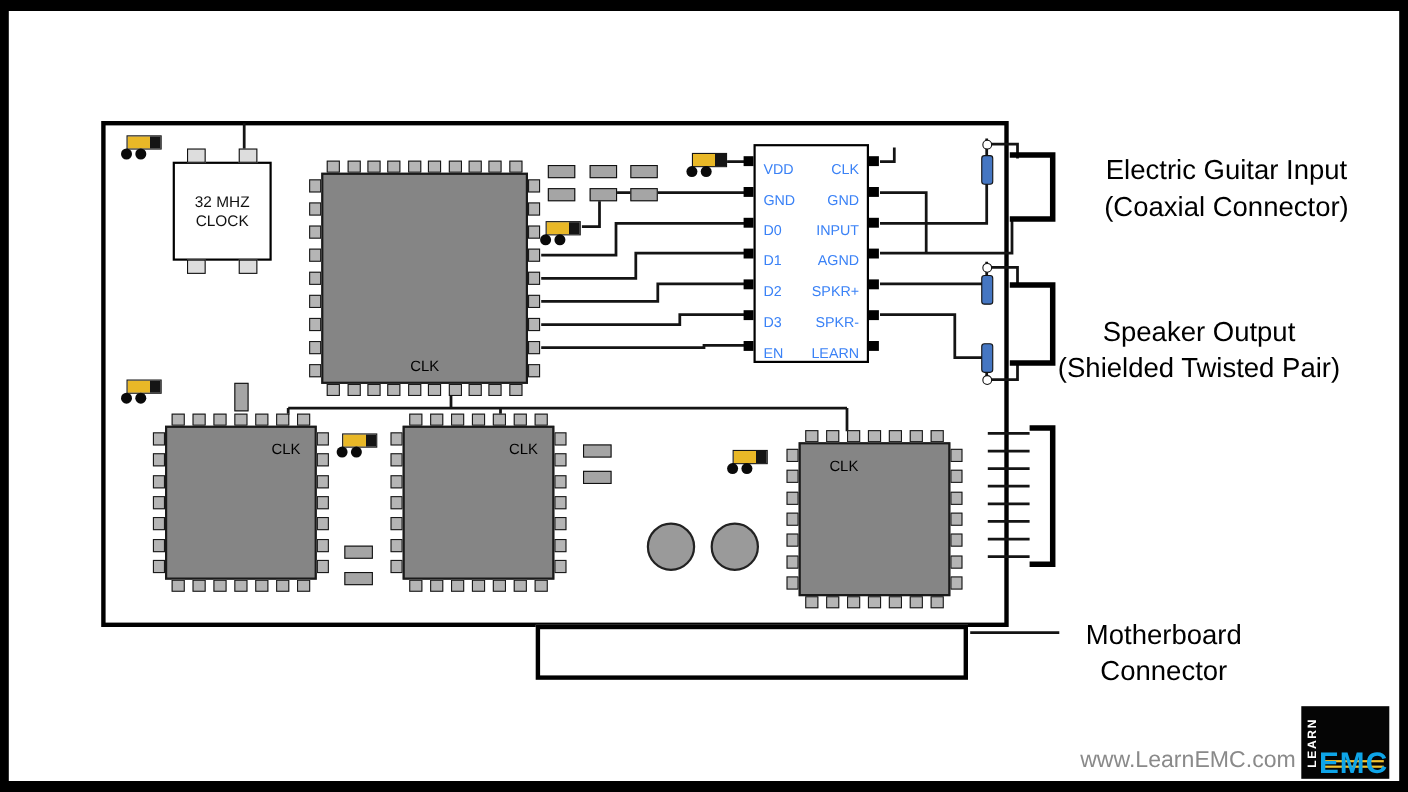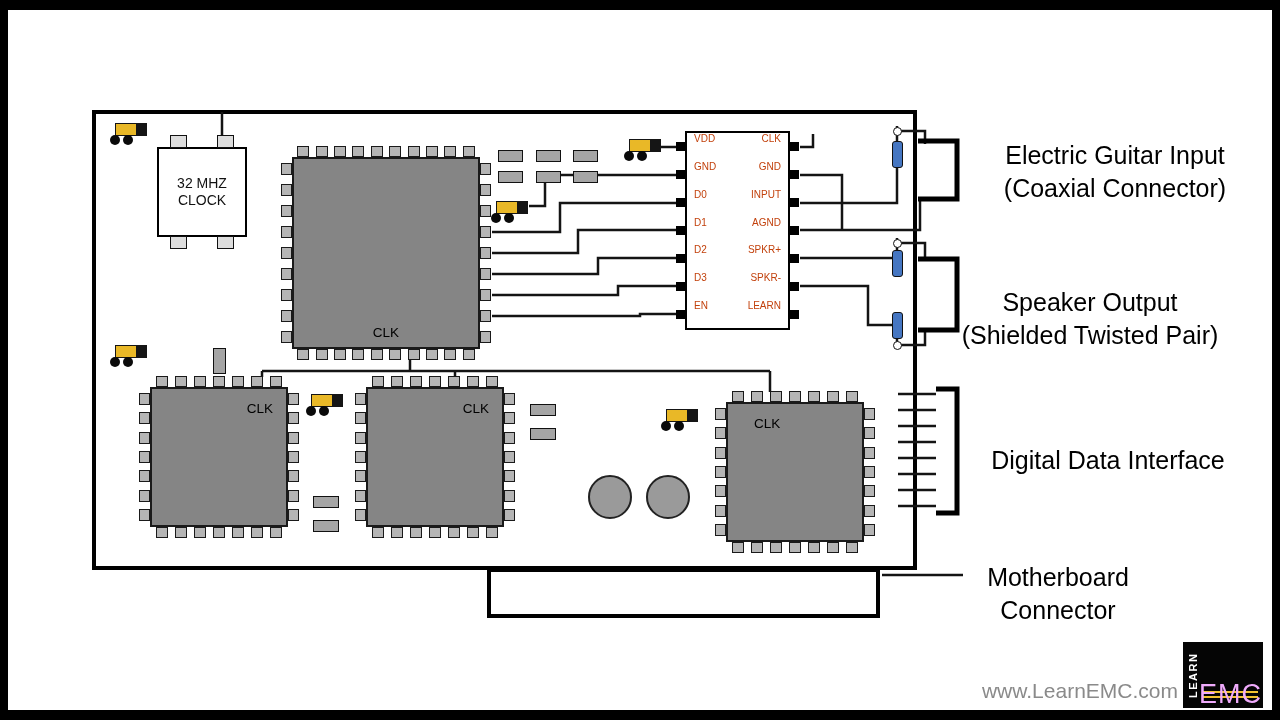--- a/index.html
+++ b/index.html
@@ -16,42 +16,42 @@
   .cp1{left:11px;top:-14px}.cp2{right:11px;top:-14px}.cp3{left:11px;bottom:-14px}.cp4{right:11px;bottom:-14px}
   
   .qfp{position:absolute;background:#858585;border:2px solid #1a1a1a;box-sizing:border-box;z-index:3;}
   .pin{position:absolute;background:#b5b5b5;border:1.5px solid #1a1a1a;box-sizing:border-box;}
   .lbl{position:absolute;font-size:13.5px;color:#000;}
   .lbl-b{bottom:7px;left:50%;transform:translateX(-50%);}
   .lbl-tr{top:12px;right:13px;}
   .lbl-tl{top:12px;left:26px;}
   
   .dip{position:absolute;left:685px;top:131px;width:105px;height:199px;border:2.5px solid #000;box-sizing:border-box;background:#fff;z-index:3;display:flex;flex-direction:column;}
-  .dip-row{position:relative;flex:1;display:flex;align-items:flex-start;justify-content:space-between;padding:0 7px;font-size:10px;color:#c2410c;}
+  .dip-row{position:relative;flex:1;display:flex;align-items:flex-end;justify-content:space-between;padding:0 7px;font-size:13px;color:#3b82f6;}
   .stub{position:absolute;width:9px;height:9px;background:#000;top:50%;margin-top:-4.5px;}
   .sl{left:-11px}.sr{right:-11px}
   
   .rpad{position:absolute;background:#a5a5a5;border:1.5px solid #111;box-sizing:border-box;z-index:3;}
   
   .ycap{position:absolute;width:32px;height:26px;z-index:4;}
   .ybody{position:absolute;left:0;top:0;width:32px;height:13px;background:linear-gradient(90deg,#e9b827 0,#e9b827 68%,#151515 68%);border:1.5px solid #151515;box-sizing:border-box;}
   .dot{position:absolute;width:10px;height:10px;border-radius:50%;background:#0a0a0a;top:12px;}
   .d1{left:-5px}.d2{left:8px}
   
   .ecap{position:absolute;width:44px;height:44px;border-radius:50%;background:#9a9a9a;border:2.5px solid #222;box-sizing:border-box;z-index:3;}
   
   .ferrite{position:absolute;width:11px;height:27px;background:#4576c2;border:1.5px solid #111;border-radius:3px;box-sizing:border-box;z-index:4;}
   .via{position:absolute;width:9px;height:9px;background:#fff;border:1.5px solid #111;border-radius:50%;box-sizing:border-box;z-index:4;}
   
   .ann{position:absolute;text-align:center;font-size:25px;line-height:33px;color:#000;z-index:5;}
   
   .url{position:absolute;right:102px;top:679px;font-size:21px;color:#8a8a8a;z-index:5;}
   .logo{position:absolute;left:1183px;top:642px;width:80px;height:66px;background:#050505;z-index:5;}
   .logo-learn{position:absolute;left:2px;top:4px;bottom:4px;width:16px;color:#fff;font-size:11px;font-weight:bold;writing-mode:vertical-rl;transform:rotate(180deg);display:flex;align-items:center;justify-content:center;letter-spacing:1.5px;}
-  .logo-emc{position:absolute;left:20px;right:5px;top:10px;bottom:10px;color:#f0abfc;font-size:27px;font-weight:normal;display:flex;align-items:center;justify-content:center;border-top:2.5px solid #f2c230;border-bottom:2.5px solid #f2c230;letter-spacing:1px;margin-top:39px;}
+  .logo-emc{position:absolute;left:20px;right:5px;top:10px;bottom:10px;color:#0ea5e9;font-size:27px;font-weight:bold;display:flex;align-items:center;justify-content:center;border-top:2.5px solid #f2c230;border-bottom:2.5px solid #f2c230;letter-spacing:1px;margin-top:39px;}
 </style>
 </head>
 <body>
 
 <div class="stage">
   <div class="canvas"></div>
 
   <div class="board"></div>
   <div class="mobo"></div>
 
@@ -315,21 +315,20 @@
 
   <div class="ann" style="left:965px;top:139px;width:300px">
     <div>Electric Guitar Input</div>
     <div>(Coaxial Connector)</div>
   </div>
   <div class="ann" style="left:925px;top:286px;width:330px">
     <div>Speaker Output</div>
     <div>(Shielded Twisted Pair)</div>
   </div>
   <div class="ann" style="left:948px;top:444px;width:320px">
-    <div>Digital Data Interface</div>
   </div>
   <div class="ann" style="left:958px;top:561px;width:200px">
     <div>Motherboard</div>
     <div>Connector</div>
   </div>
 
   <div class="url">www.LearnEMC.com</div>
   <div class="logo">
     <span class="logo-learn">LEARN</span>
     <span class="logo-emc">EMC</span>

